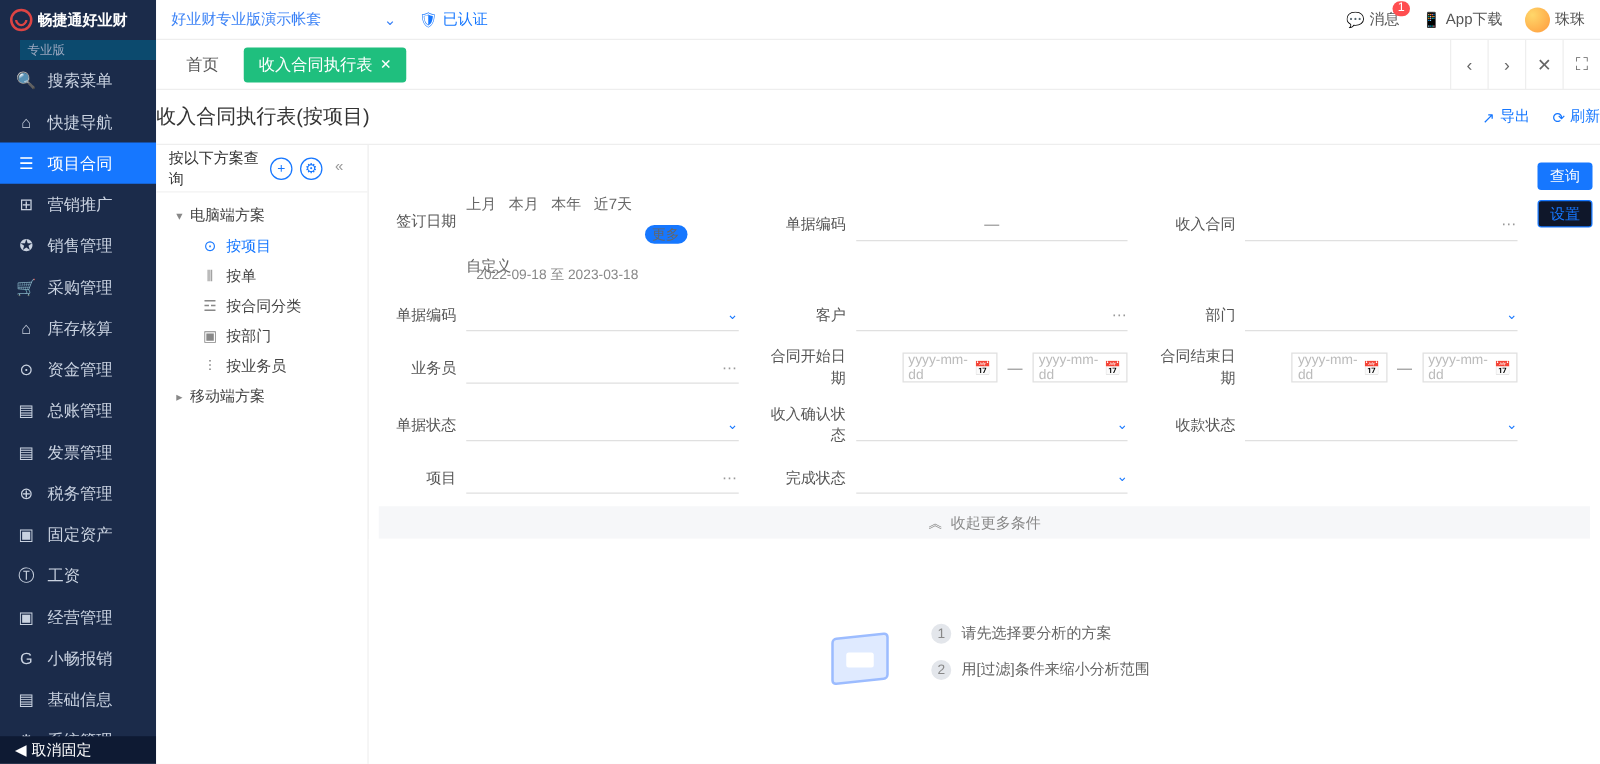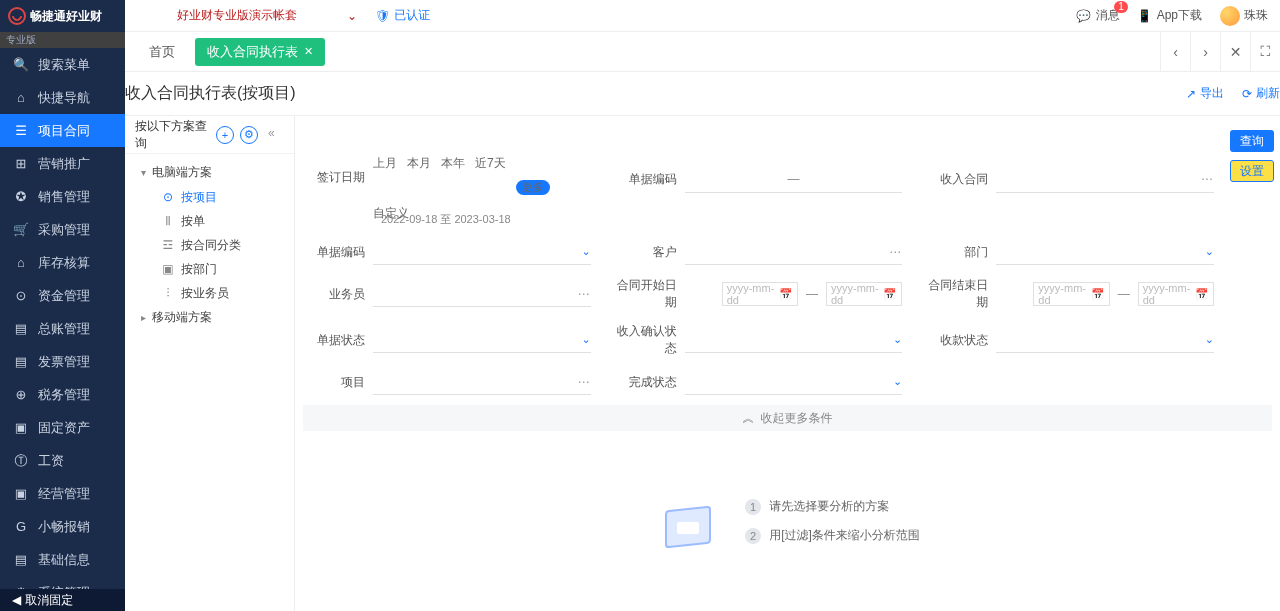--- a/index.html
+++ b/index.html
@@ -3,29 +3,29 @@
 <meta charset="utf-8">
 <style>
 * { margin: 0; padding: 0; box-sizing: border-box; }
 body { font-family: "Microsoft YaHei", Arial, sans-serif; font-size: 12px; color: #333; background: #fff; overflow: hidden; width: 1280px; height: 611px; }
 .layout { display: flex; height: 611px; }
 .sidebar { width: 125px; background: #1b2b4a; color: #c9d2e0; display: flex; flex-direction: column; }
 .logo-area { height: 32px; display: flex; align-items: center; padding: 0 8px; gap: 4px; color: #fff; }
 .logo-circle { width: 18px; height: 18px; border: 2px solid #d44; border-radius: 50%; display: inline-flex; align-items: center; justify-content: center; }
 .logo-circle::after { content: ''; width: 6px; height: 6px; border: 2px solid #d44; border-radius: 50%; border-top-color: transparent; border-left-color: transparent; transform: rotate(45deg); }
 .logo-text { font-size: 12px; font-weight: bold; }
-.sub-brand { font-size: 10px; background: #404040; color: #9aa7bf; padding: 1px 6px; margin-left: 0; }
+.sub-brand { font-size: 10px; background: #0c4a6e; color: #9aa7bf; padding: 1px 6px; margin-left: 16px; }
 .menu { flex: 1; overflow-y: auto; }
 .menu-item { display: flex; align-items: center; gap: 10px; height: 33px; padding: 0 14px; cursor: pointer; font-size: 13px; }
 .menu-item.active { background: #1677ff; color: #fff; }
 .mi-icon { width: 14px; display: inline-flex; justify-content: center; font-size: 13px; }
 .cancel-pin { height: 22px; background: #0e1a33; color: #fff; display: flex; align-items: center; justify-content: flex-start; padding: 0 12px; font-size: 12px; gap: 4px; cursor: pointer; }
 .main { flex: 1; display: flex; flex-direction: column; background: #f6f7f9; min-width: 0; }
 .topbar { height: 32px; background: #fff; display: flex; align-items: center; padding: 0 12px; gap: 18px; border-bottom: 1px solid #eee; }
-.acct-select { width: 180px; color: #b91c1c; display: flex; align-items: center; justify-content: space-between; cursor: pointer; margin-left: 40px; }
+.acct-select { width: 180px; color: #3b82f6; display: flex; align-items: center; justify-content: space-between; cursor: pointer; }
 .verified { color: #1677ff; display: flex; align-items: center; gap: 4px; }
 .top-right { margin-left: auto; display: flex; align-items: center; gap: 18px; }
 .tr-item { display: flex; align-items: center; gap: 4px; color: #555; cursor: pointer; position: relative; }
 .badge { position: absolute; top: -6px; right: -8px; background: #ff4d4f; color: #fff; border-radius: 8px; font-size: 10px; padding: 0 4px; line-height: 12px; }
 .avatar { width: 20px; height: 20px; border-radius: 50%; background: radial-gradient(circle at 30% 30%, #ffd76a, #ff9a3c); display: inline-block; }
 .tabbar { height: 40px; background: #fff; display: flex; align-items: center; padding: 0 0 0 8px; border-bottom: 1px solid #eee; }
 .tab { height: 40px; padding: 0 16px; display: flex; align-items: center; gap: 6px; cursor: pointer; font-size: 13px; color: #555; }
 .tab.active { background: #1fbf7e; color: #fff; height: 28px; border-radius: 3px; margin: 0 4px; padding: 0 12px; }
 .tab-close { font-size: 11px; }
 .tabnav { margin-left: auto; display: flex; }
@@ -58,21 +58,21 @@
 .date-opts { display: flex; gap: 10px; align-items: center; font-size: 12px; flex-wrap: wrap;}
 .date-opts span { color: #666; cursor: pointer; }
 .pill { background: #1677ff; color: #fff; border-radius: 8px; padding: 0 6px; font-size: 11px; margin-top: 48px; }
 .date-sub { color: #888; font-size: 11px; padding-left: 78px; margin-top:-10px;}
 .date-range-inputs { display:flex; align-items:center; gap:2px; flex:1; min-width:0;margin-left:37px;}
 .date-input { flex:1; border:1px solid #e0e0e0; height:24px; display:flex; align-items:center; padding:0 4px; color:#bbb; font-size:11px; min-width:0; }
 .date-input .cal { margin-left:auto; color:#1677ff; }
 .action-pane { width: 58px; padding: 14px 6px 0 0; display: flex; flex-direction: column; align-items: flex-end; gap: 8px; }
 .btn { width: 44px; height: 22px; border-radius: 3px; display: flex; align-items: center; justify-content: center; font-size: 12px; cursor: pointer; }
 .btn-primary { background: #1677ff; color: #fff; }
-.btn-outline { border: 1px solid #1677ff; color: #1677ff; background: #fde047; }
+.btn-outline { border: 1px solid #1677ff; color: #1677ff; background: #0f172a; }
 .collapse-bar { height: 26px; background: #f6f7f9; color: #888; display: flex; align-items: center; justify-content: center; gap: 6px; cursor: pointer; font-size: 12px; margin: 0 8px;}
 .empty-area { flex: 1; display: flex; align-items: center; justify-content: center; gap: 20px; background:#fff; }
 .empty-ill { width: 70px; height: 70px; position: relative; }
 .empty-ill .box { position:absolute; left:10px; top:22px; width:46px; height:38px; background:#dfeaff; border:2px solid #9cbcff; border-radius:4px; transform: skewY(-6deg);}
 .empty-ill .face { position:absolute; left:22px; top:36px; width:22px; height:12px; background:#fff; border-radius:2px;}
 .empty-steps { display: flex; flex-direction: column; gap: 12px; }
 .step { display: flex; align-items: center; gap: 8px; color: #666; font-size: 12px;}
 .step-num { width: 16px; height: 16px; border-radius: 50%; background: #e3e6eb; color: #888; display:inline-flex; align-items:center; justify-content:center; font-size:11px;}
 .content-col { display:flex; flex-direction:column; flex:1; min-width:0; }
 .filter-row-wrap { display:flex; }

